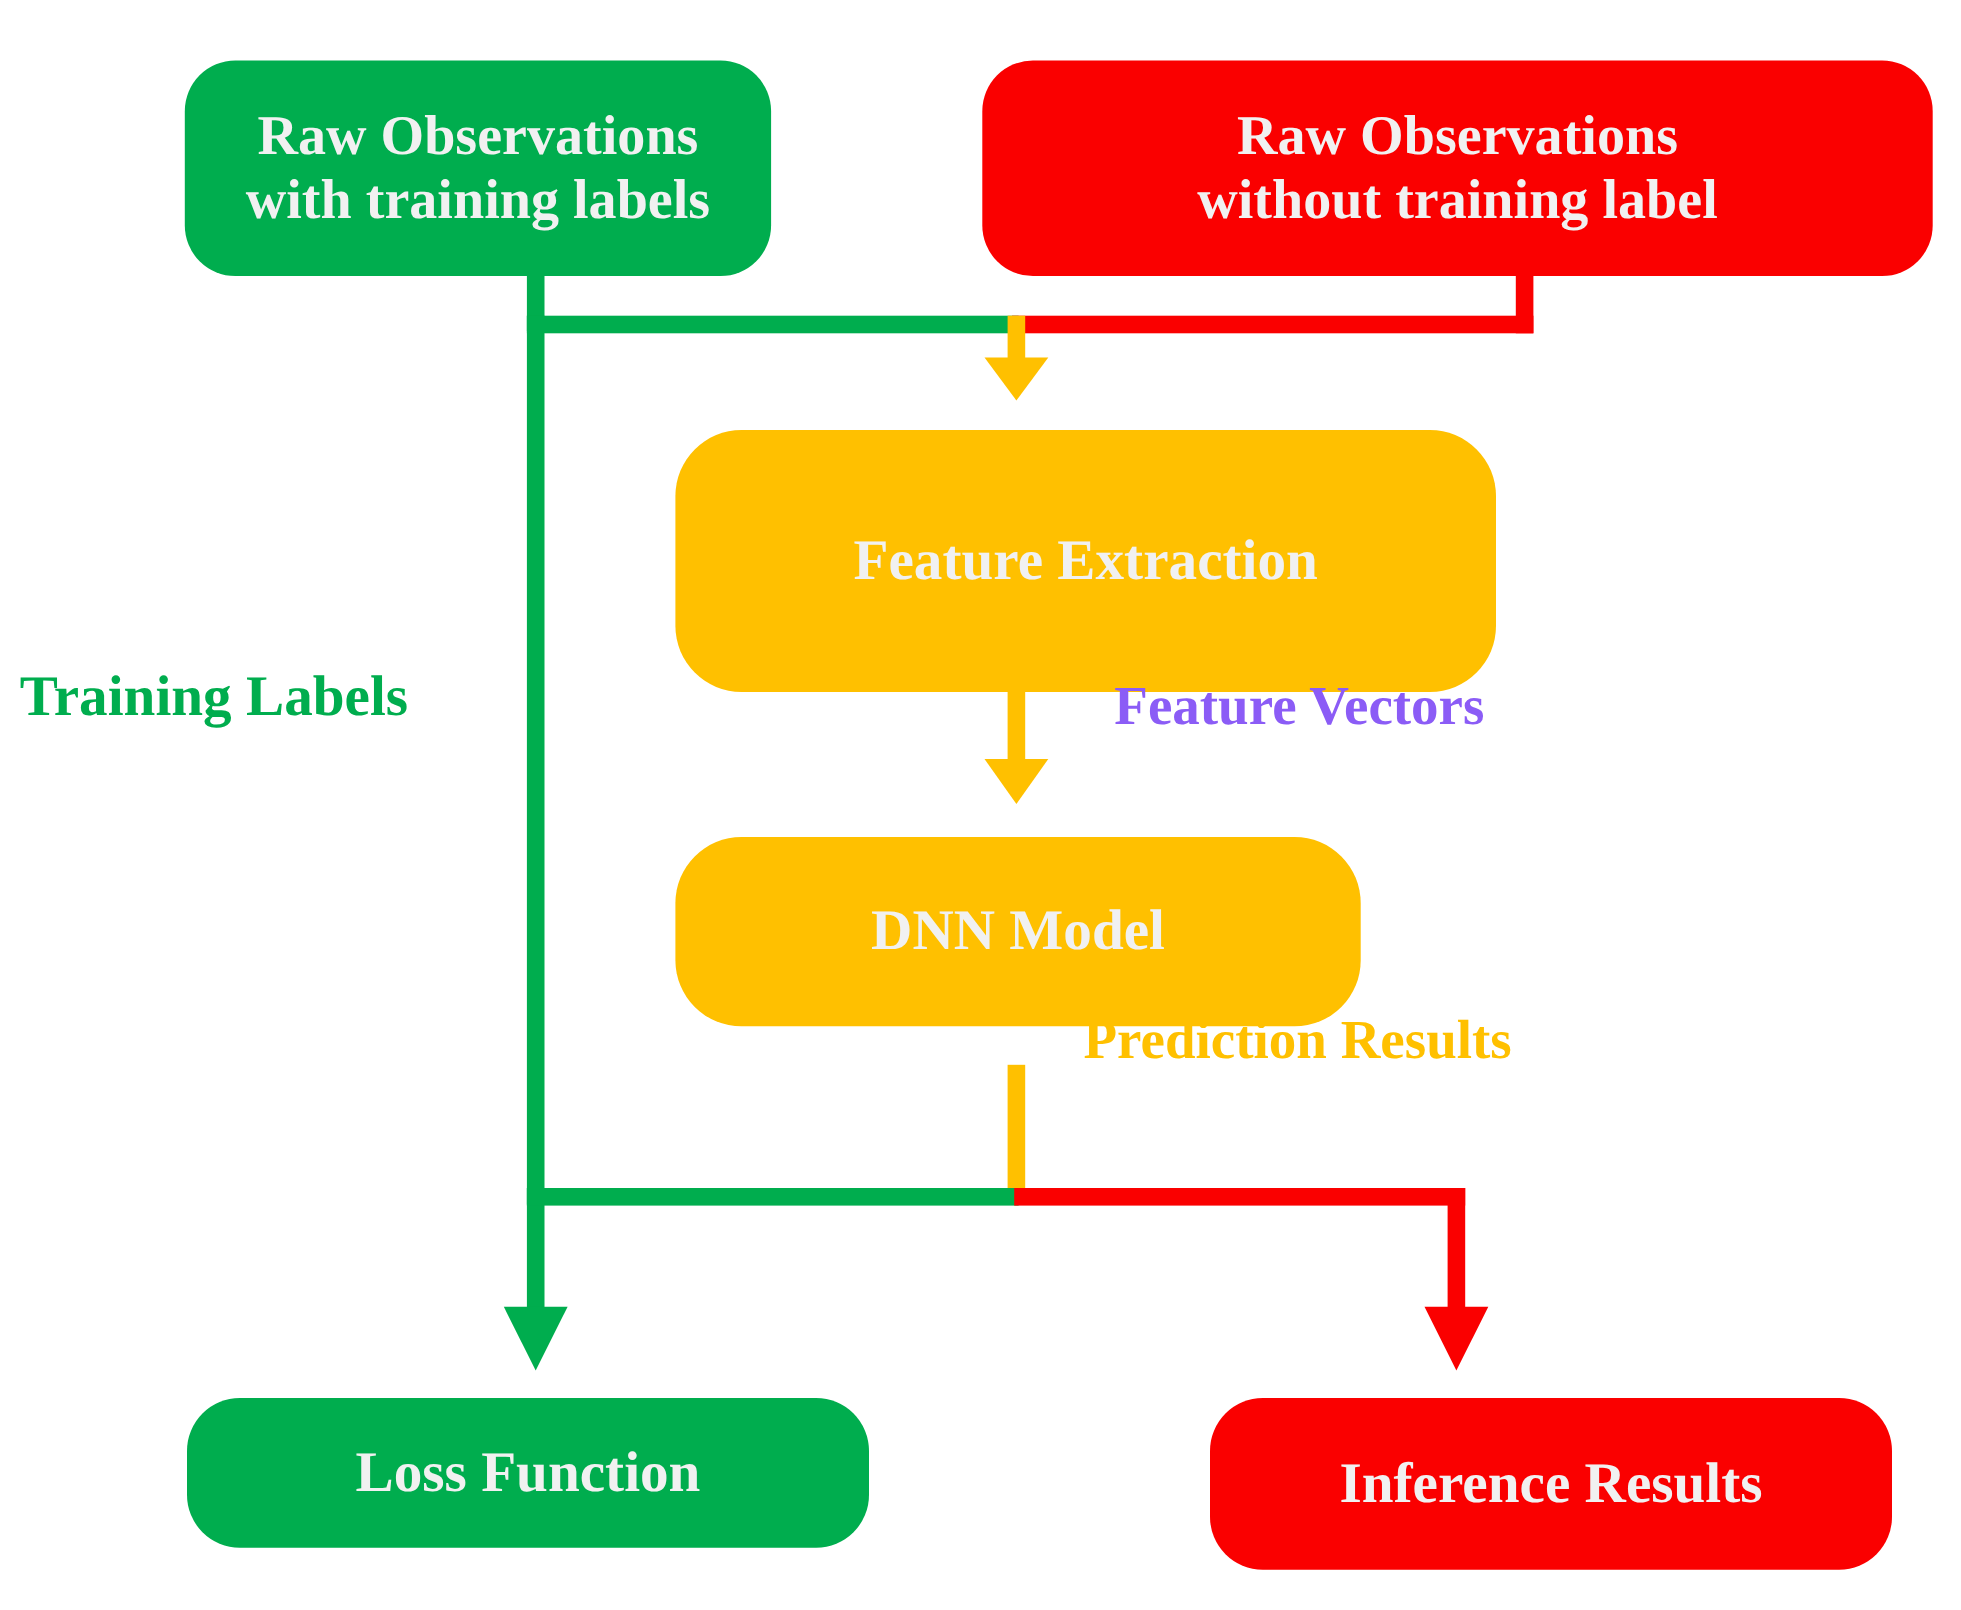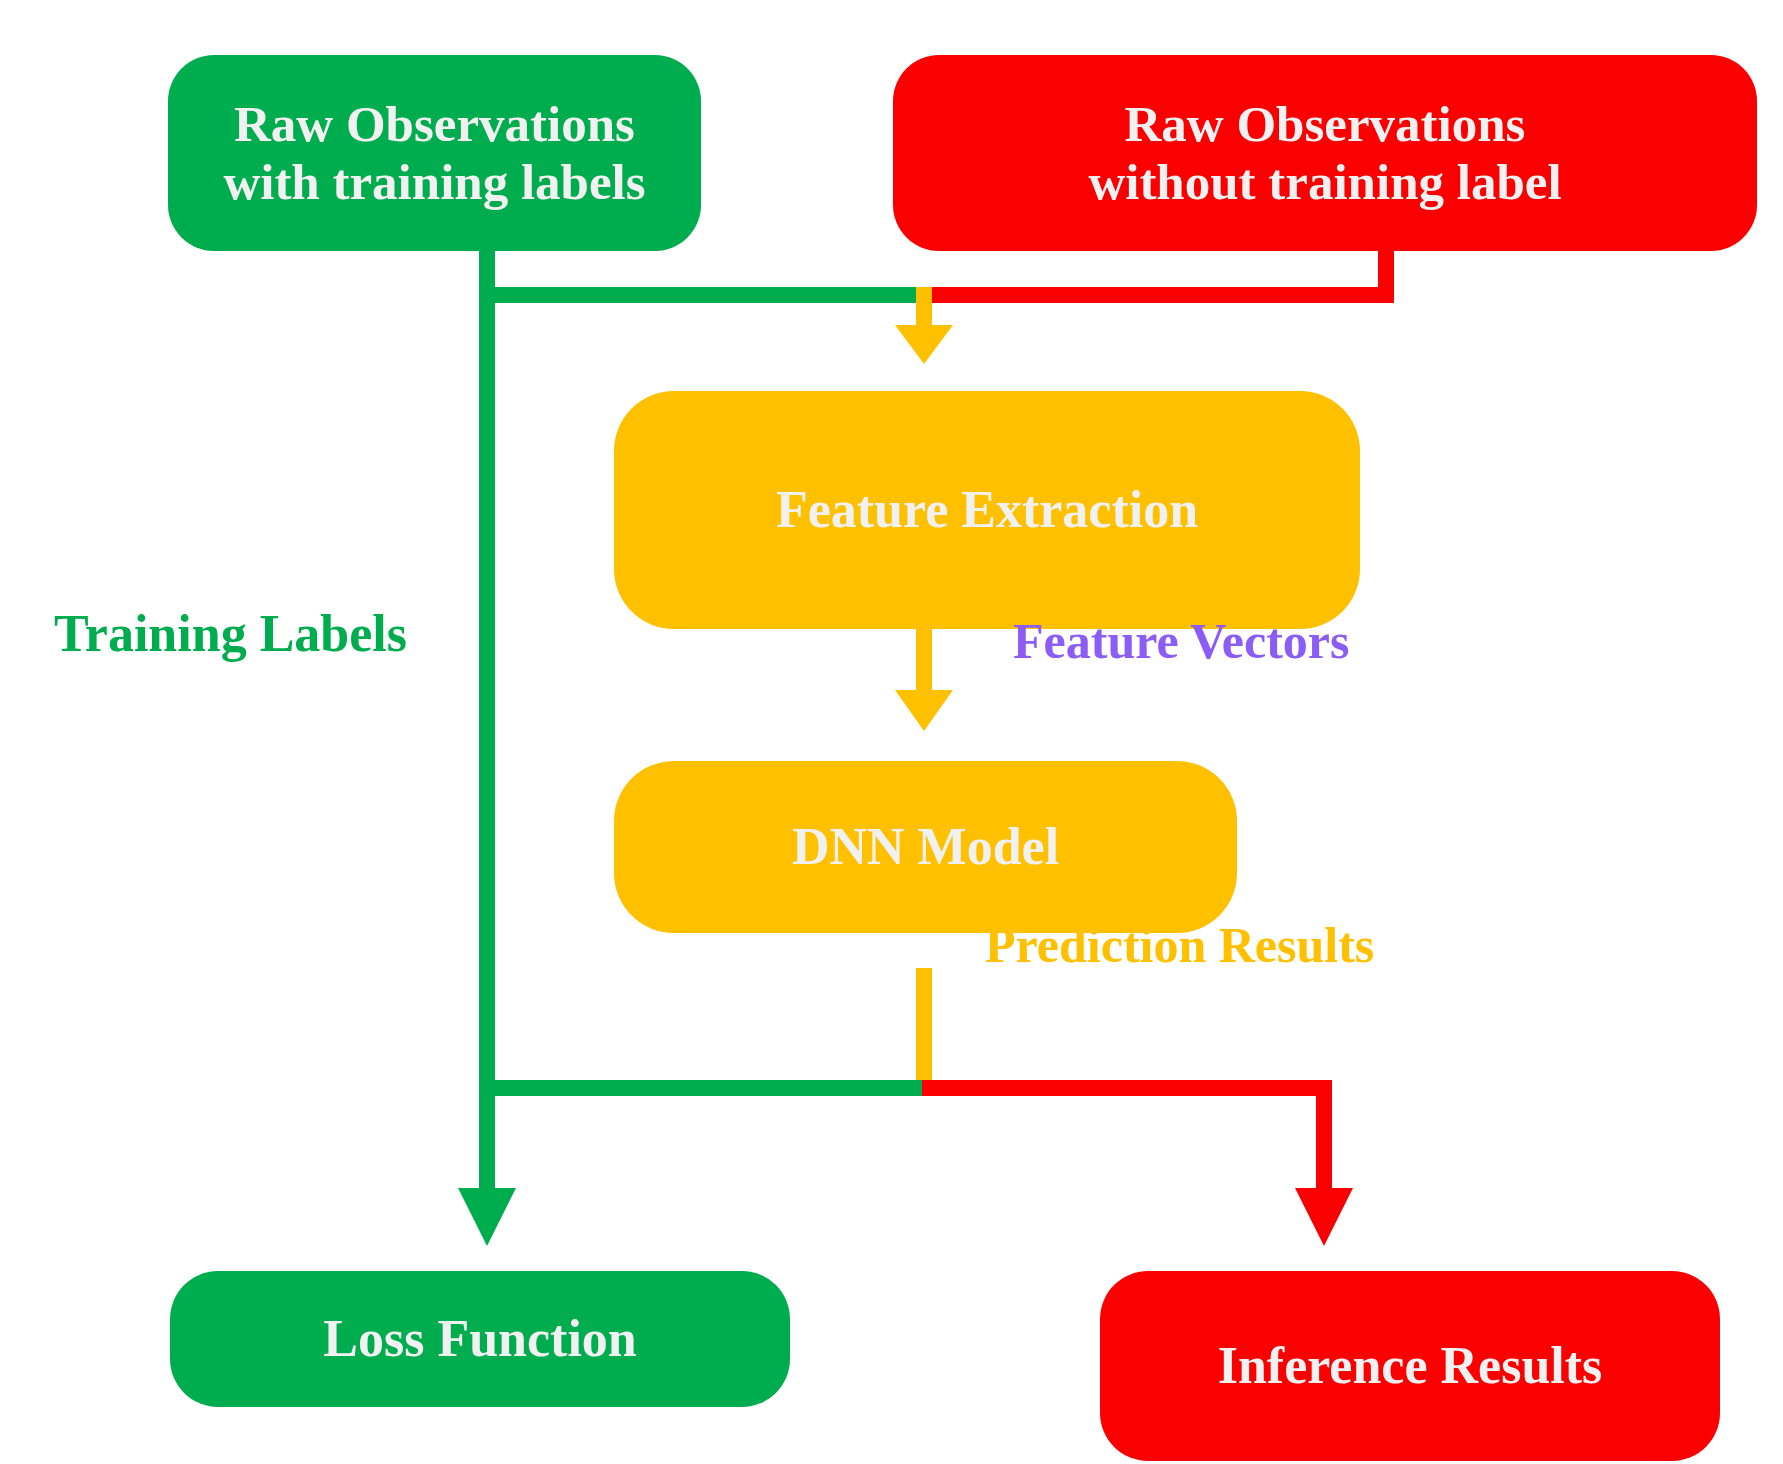--- a/index.html
+++ b/index.html
@@ -62,37 +62,36 @@
     left: 614px; top: 733px; width: 623px; height: 172px;
     font-size: 52px;
     border-radius: 60px;
   }
   #node-loss-function {
     left: 170px; top: 1243px; width: 620px; height: 136px;
     font-size: 52px;
     border-radius: 48px;
   }
   #node-inference-results {
-    left: 1100px; top: 1243px; width: 620px; height: 190px;
+    left: 1100px; top: 1243px; width: 620px; height: 156px;
     font-size: 52px;
     border-radius: 48px;
     text-align: right;
   }
 
   .edge-label {
     position: absolute;
     font-weight: bold;
     z-index: 4;
     white-space: nowrap;
   }
   #label-training-labels {
     left: 18px; top: 604px;
     font-size: 52px;
     color: #00ad4e;
-    margin-left: 36px;
   }
   #label-feature-vectors {
     left: 1013px; top: 612px;
     font-size: 50px;
     color: #8b5cf6;
   }
   #label-prediction-results {
     left: 985px; top: 916px;
     font-size: 50px;
     color: #ffc000;

